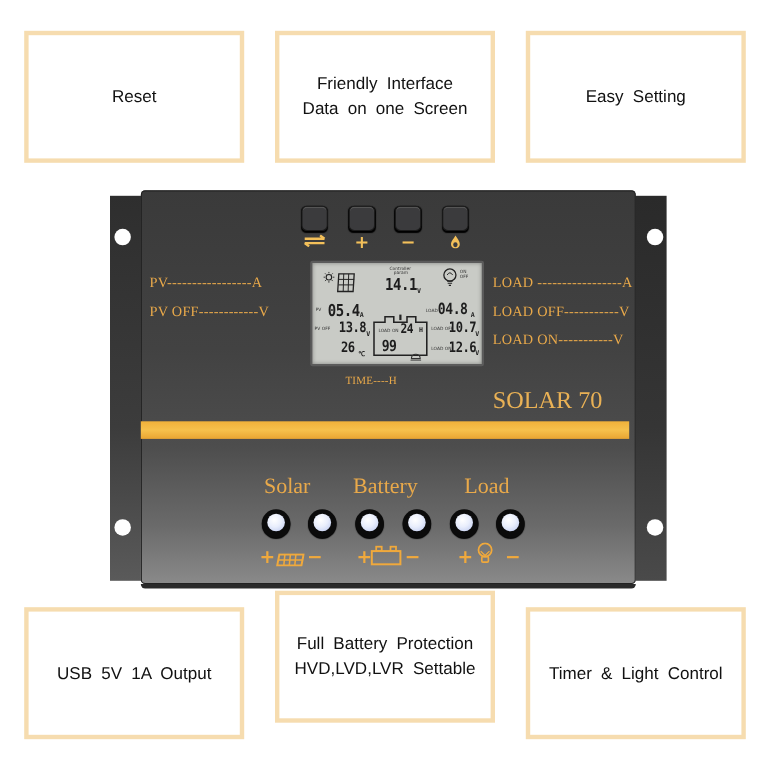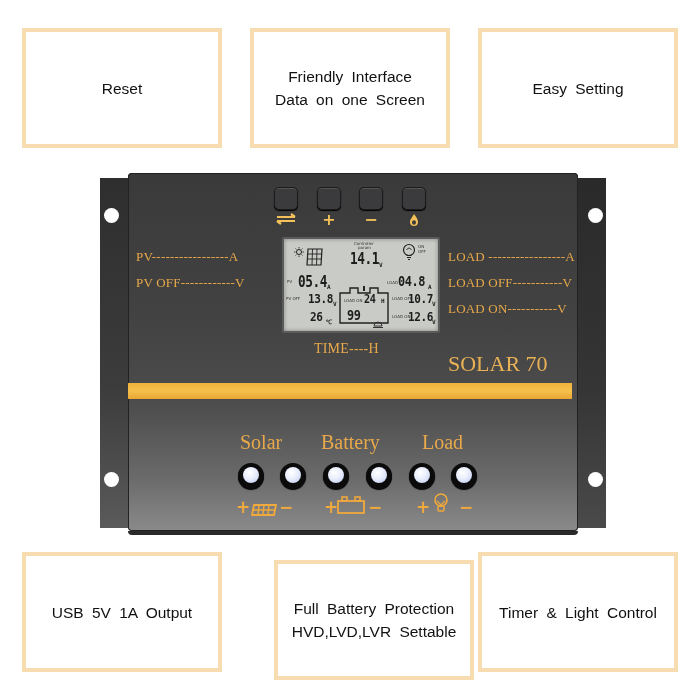--- a/index.html
+++ b/index.html
@@ -200,21 +200,21 @@
     <div class="seg" style="left:114px; top:34px; font-size:14px;">04.8</div>
     <div class="unit" style="left:144px; top:44px;">A</div>
     <div class="tiny" style="left:108px; top:58px;">LOAD OFF</div>
     <div class="seg" style="left:124px; top:52px; font-size:13px;">10.7</div>
     <div class="unit" style="left:148px; top:61px;">V</div>
     <div class="tiny" style="left:108px; top:76px;">LOAD ON</div>
     <div class="seg" style="left:124px; top:70px; font-size:13px;">12.6</div>
     <div class="unit" style="left:148px; top:79px;">V</div>
   </div>
 
-  <div class="label-gold" style="left:186px; top:168px; font-size:14px;">TIME----H</div>
+  <div class="label-gold" style="left:186px; top:168px; font-size:10px;">TIME----H</div>
   <div class="model">SOLAR 70</div>
   <div class="stripe"></div>
 
   <div class="group-label" style="left:112px;">Solar</div>
   <div class="group-label" style="left:193px;">Battery</div>
   <div class="group-label" style="left:294px;">Load</div>
 
   <div class="led" style="left:110px;"></div>
   <div class="led" style="left:152px;"></div>
   <div class="led" style="left:195px;"></div>
@@ -248,19 +248,19 @@
         <path d="M4 8 L8 12 L12 8" fill="none" stroke="#f0a93c" stroke-width="1.2"></path>
         <rect x="5" y="13" width="6" height="5" rx="1" fill="none" stroke="#f0a93c" stroke-width="1.5"></rect>
       </svg>
   </div>
   <div class="term" style="left:331px;">−</div>
 </div>
 
 <div class="feature-box" style="left:22px; top:552px;">
   <span>USB  5V  1A  Output</span>
 </div>
-<div class="feature-box" style="left:250px; top:560px;margin-left:24px;">
+<div class="feature-box" style="left:250px; top:537px;">
   <span>Full  Battery  Protection</span>
   <span>HVD,LVD,LVR  Settable</span>
 </div>
 <div class="feature-box" style="left:478px; top:552px;">
   <span>Timer  &amp;  Light  Control</span>
 </div>
 
 </body></html>

